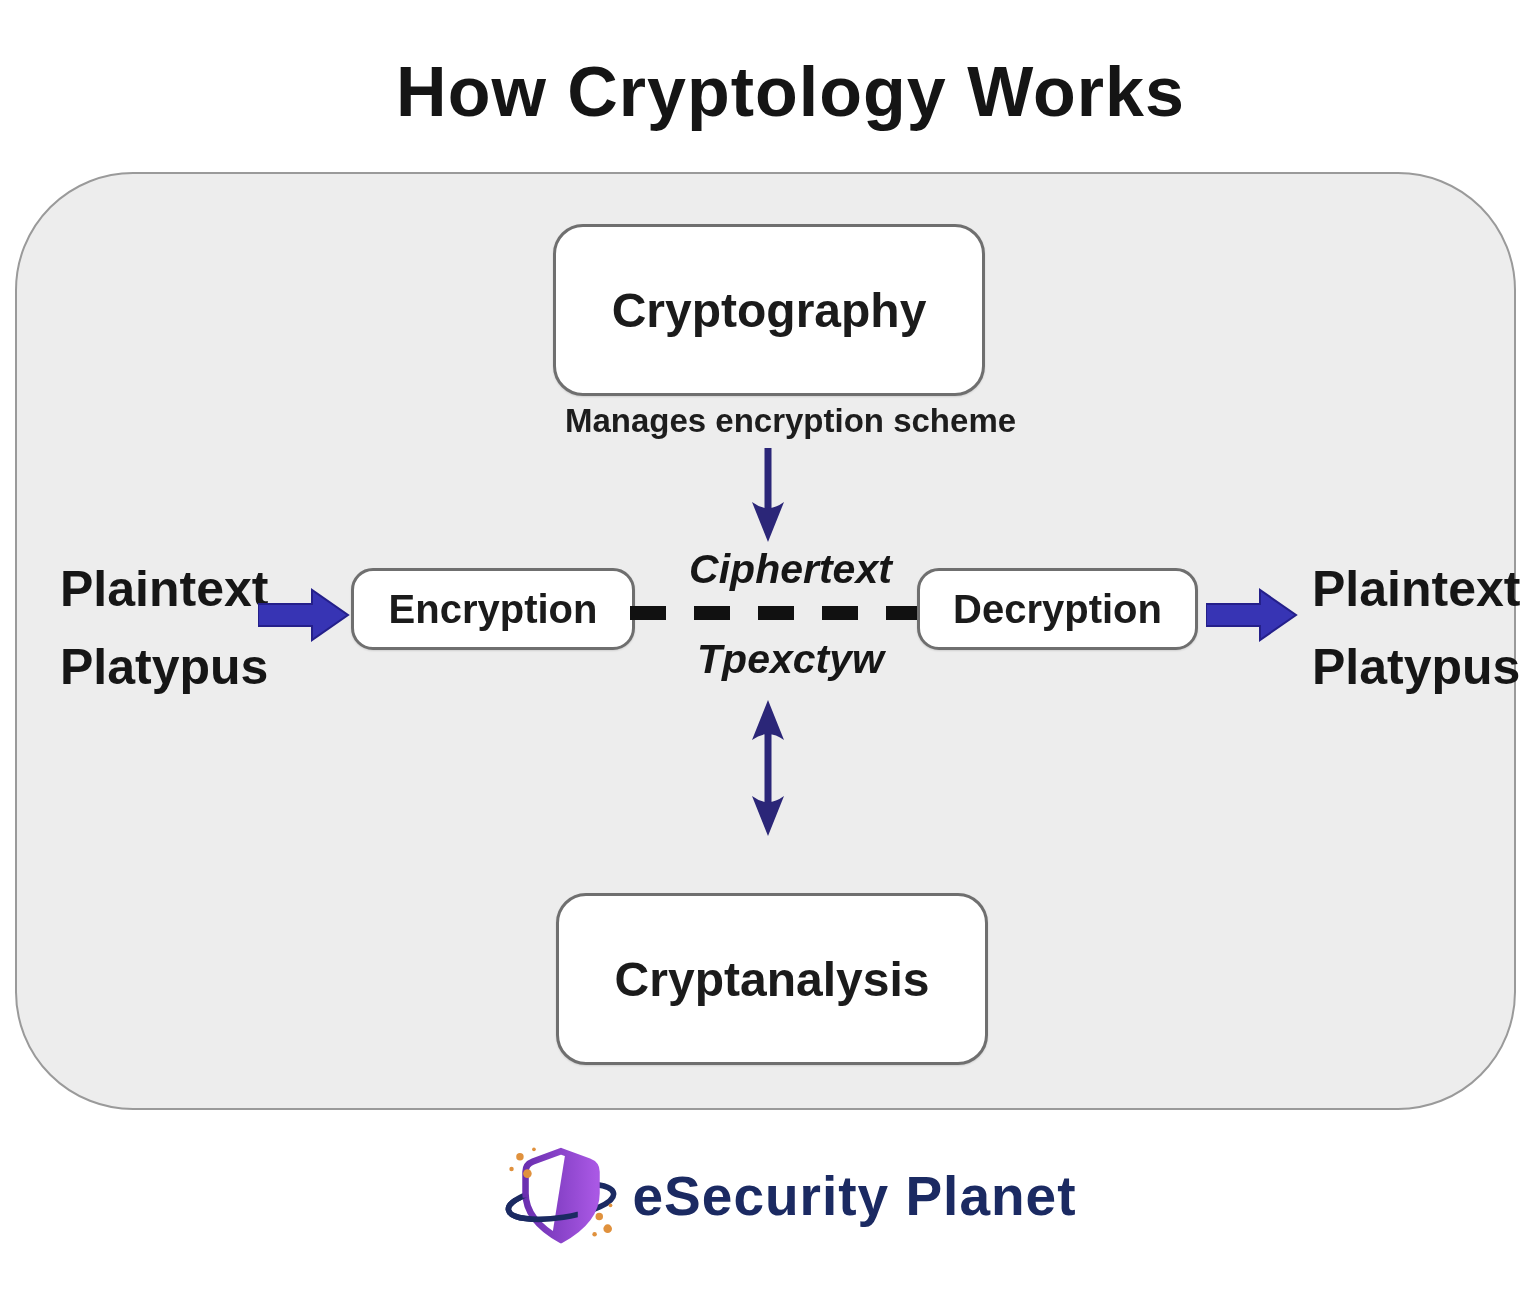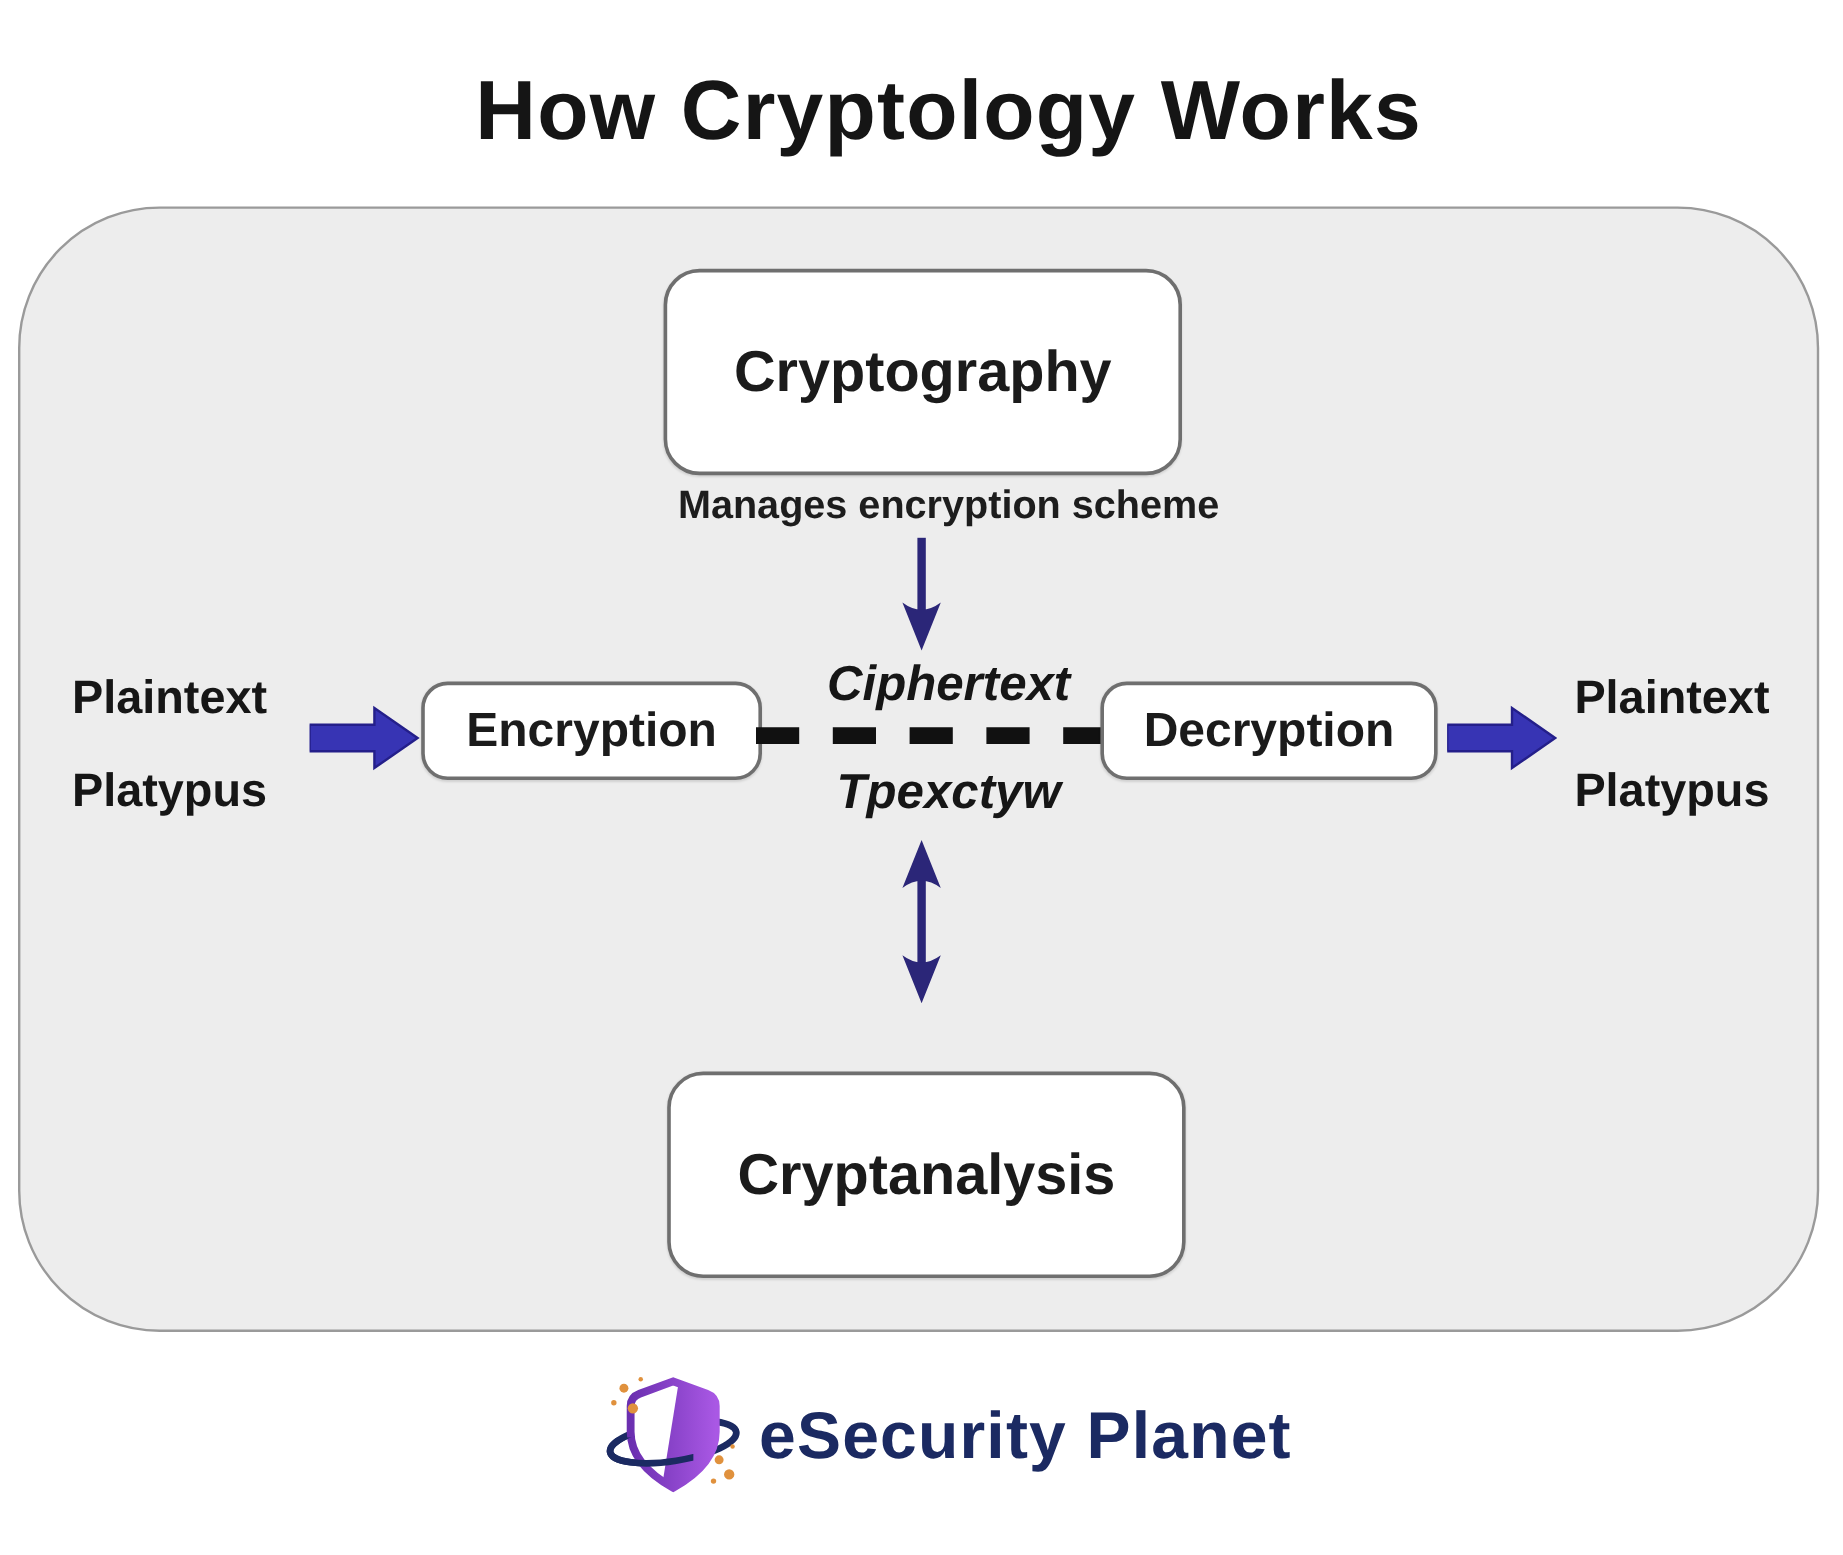--- a/index.html
+++ b/index.html
@@ -63,21 +63,21 @@
   .caption-tests{top:842px;}
   .cipher-text{
     position:absolute;left:0;width:100%;
     text-align:center;
     font-size:41px;font-weight:700;font-style:italic;color:#161616;
   }
   .cipher-line1{top:546px;font-style:italic;}
   .cipher-line2{top:636px;}
   .io-text{
     position:absolute;
-    font-size:39px;font-weight:700;color:#161616;
+    font-size:50px;font-weight:700;color:#161616;
     white-space:nowrap;
   }
   .in-line1{left:60px;top:560px;}
   .in-line2{left:60px;top:638px;}
   .out-line1{left:1312px;top:560px;}
   .out-line2{left:1312px;top:638px;}
   .svg-abs{position:absolute;}
   .arrow-down{left:746px;top:448px;}
   .arrow-double{left:746px;top:698px;}
   .arrow-left-flow{left:258px;top:587px;}

